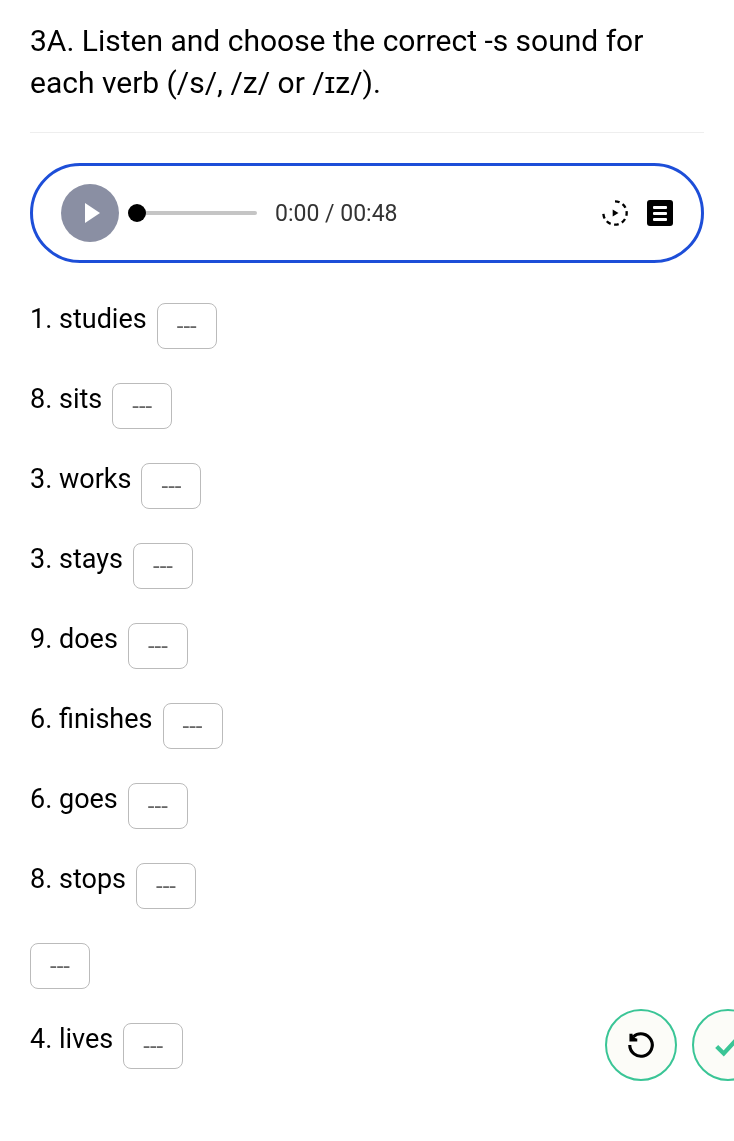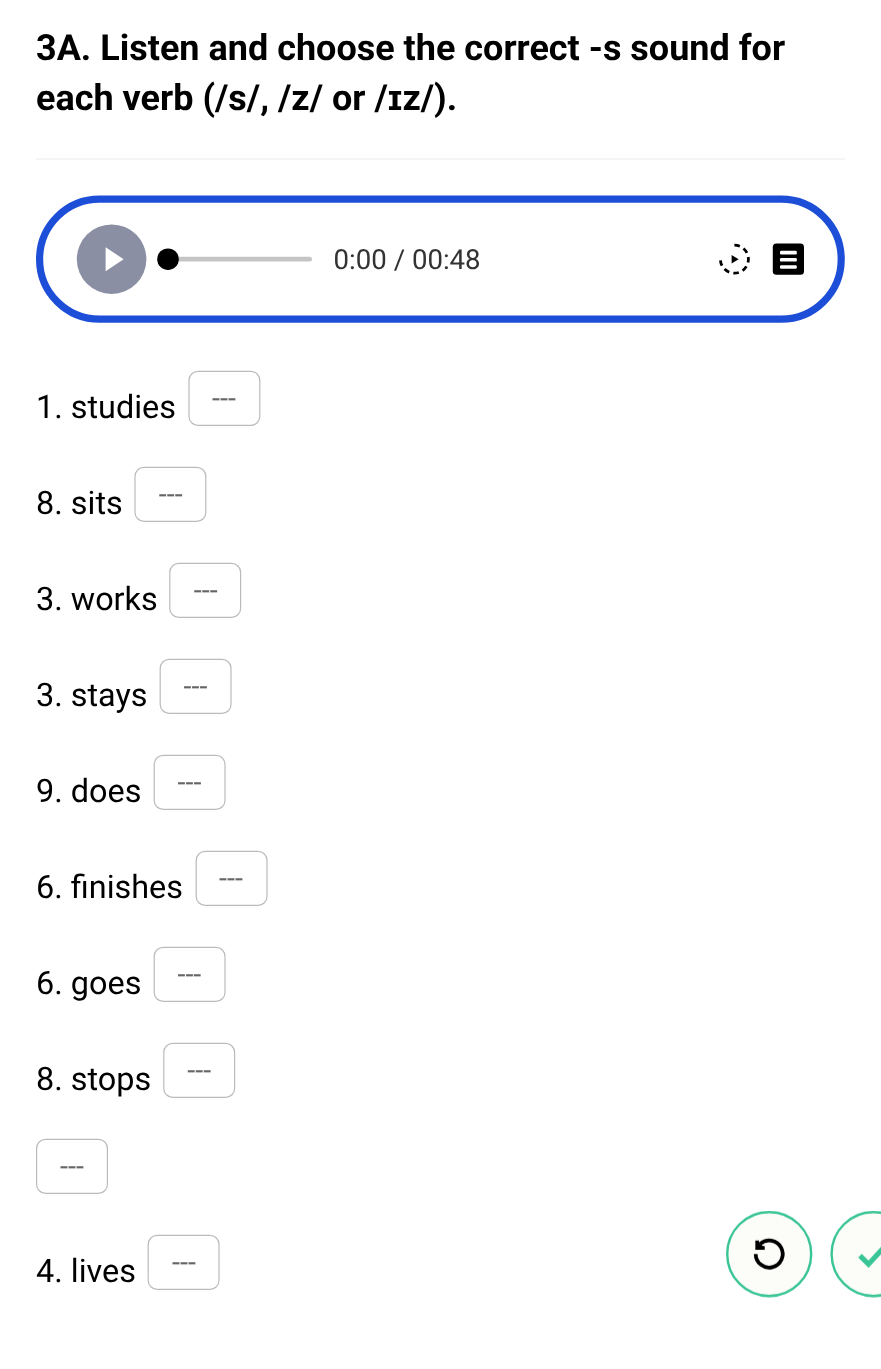--- a/index.html
+++ b/index.html
@@ -9,28 +9,28 @@
     }
     body {
       font-family: -apple-system, BlinkMacSystemFont, "Segoe UI", Roboto, Arial, sans-serif;
       background: #fff;
       width: 734px;
       padding: 20px 30px;
       color: #000;
     }
     .title {
       font-size: 30px;
-      font-weight: 700;
+      font-weight: 400;
       line-height: 1.4;
       margin-bottom: 15px;
       border-bottom: 1px solid #eee;
       padding-bottom: 28px;
     }
     .audio-player {
-      border: 6px solid #1d4ed8;
+      border: 3px solid #1d4ed8;
       border-radius: 60px;
       padding: 18px 28px;
       display: flex;
       align-items: center;
       gap: 18px;
       margin-top: 30px;
       margin-bottom: 40px;
     }
     .play-button {
       width: 58px;
@@ -92,21 +92,21 @@
       cursor: pointer;
     }
     .menu-line {
       width: 14px;
       height: 3px;
       background: #fff;
       border-radius: 1px;
     }
     .question-row {
       display: flex;
-      align-items: flex-end;
+      align-items: flex-start;
       gap: 10px;
       margin-bottom: 22px;
       font-size: 27px;
       margin-top: 34px;
     }
     .question-text {
       color: #000;
     }
     .dropdown {
       border: 1px solid #bbb;

